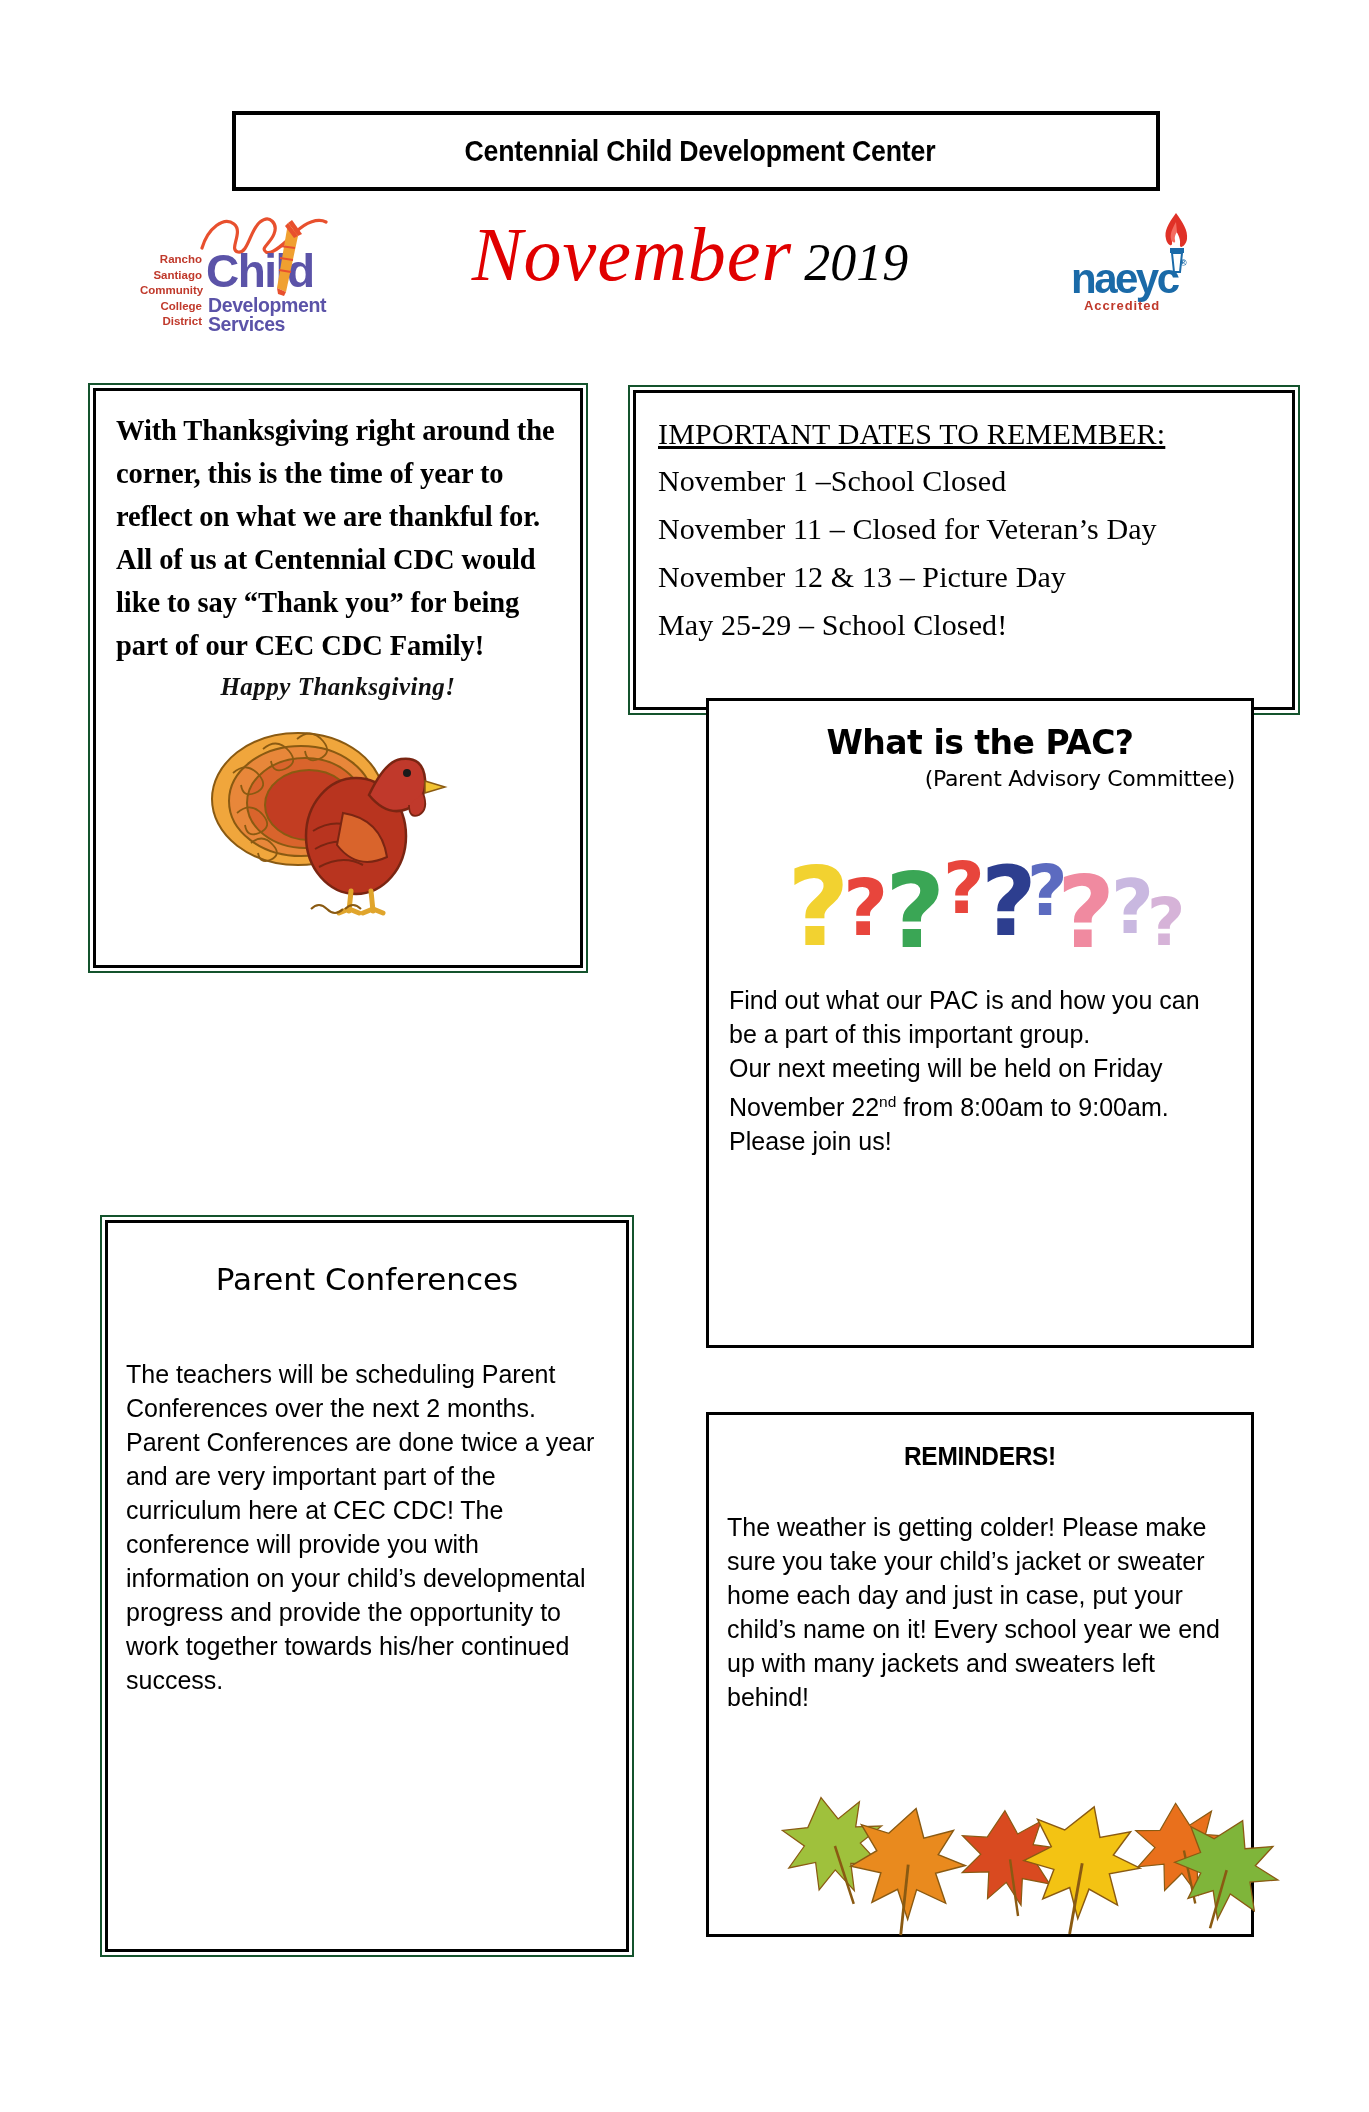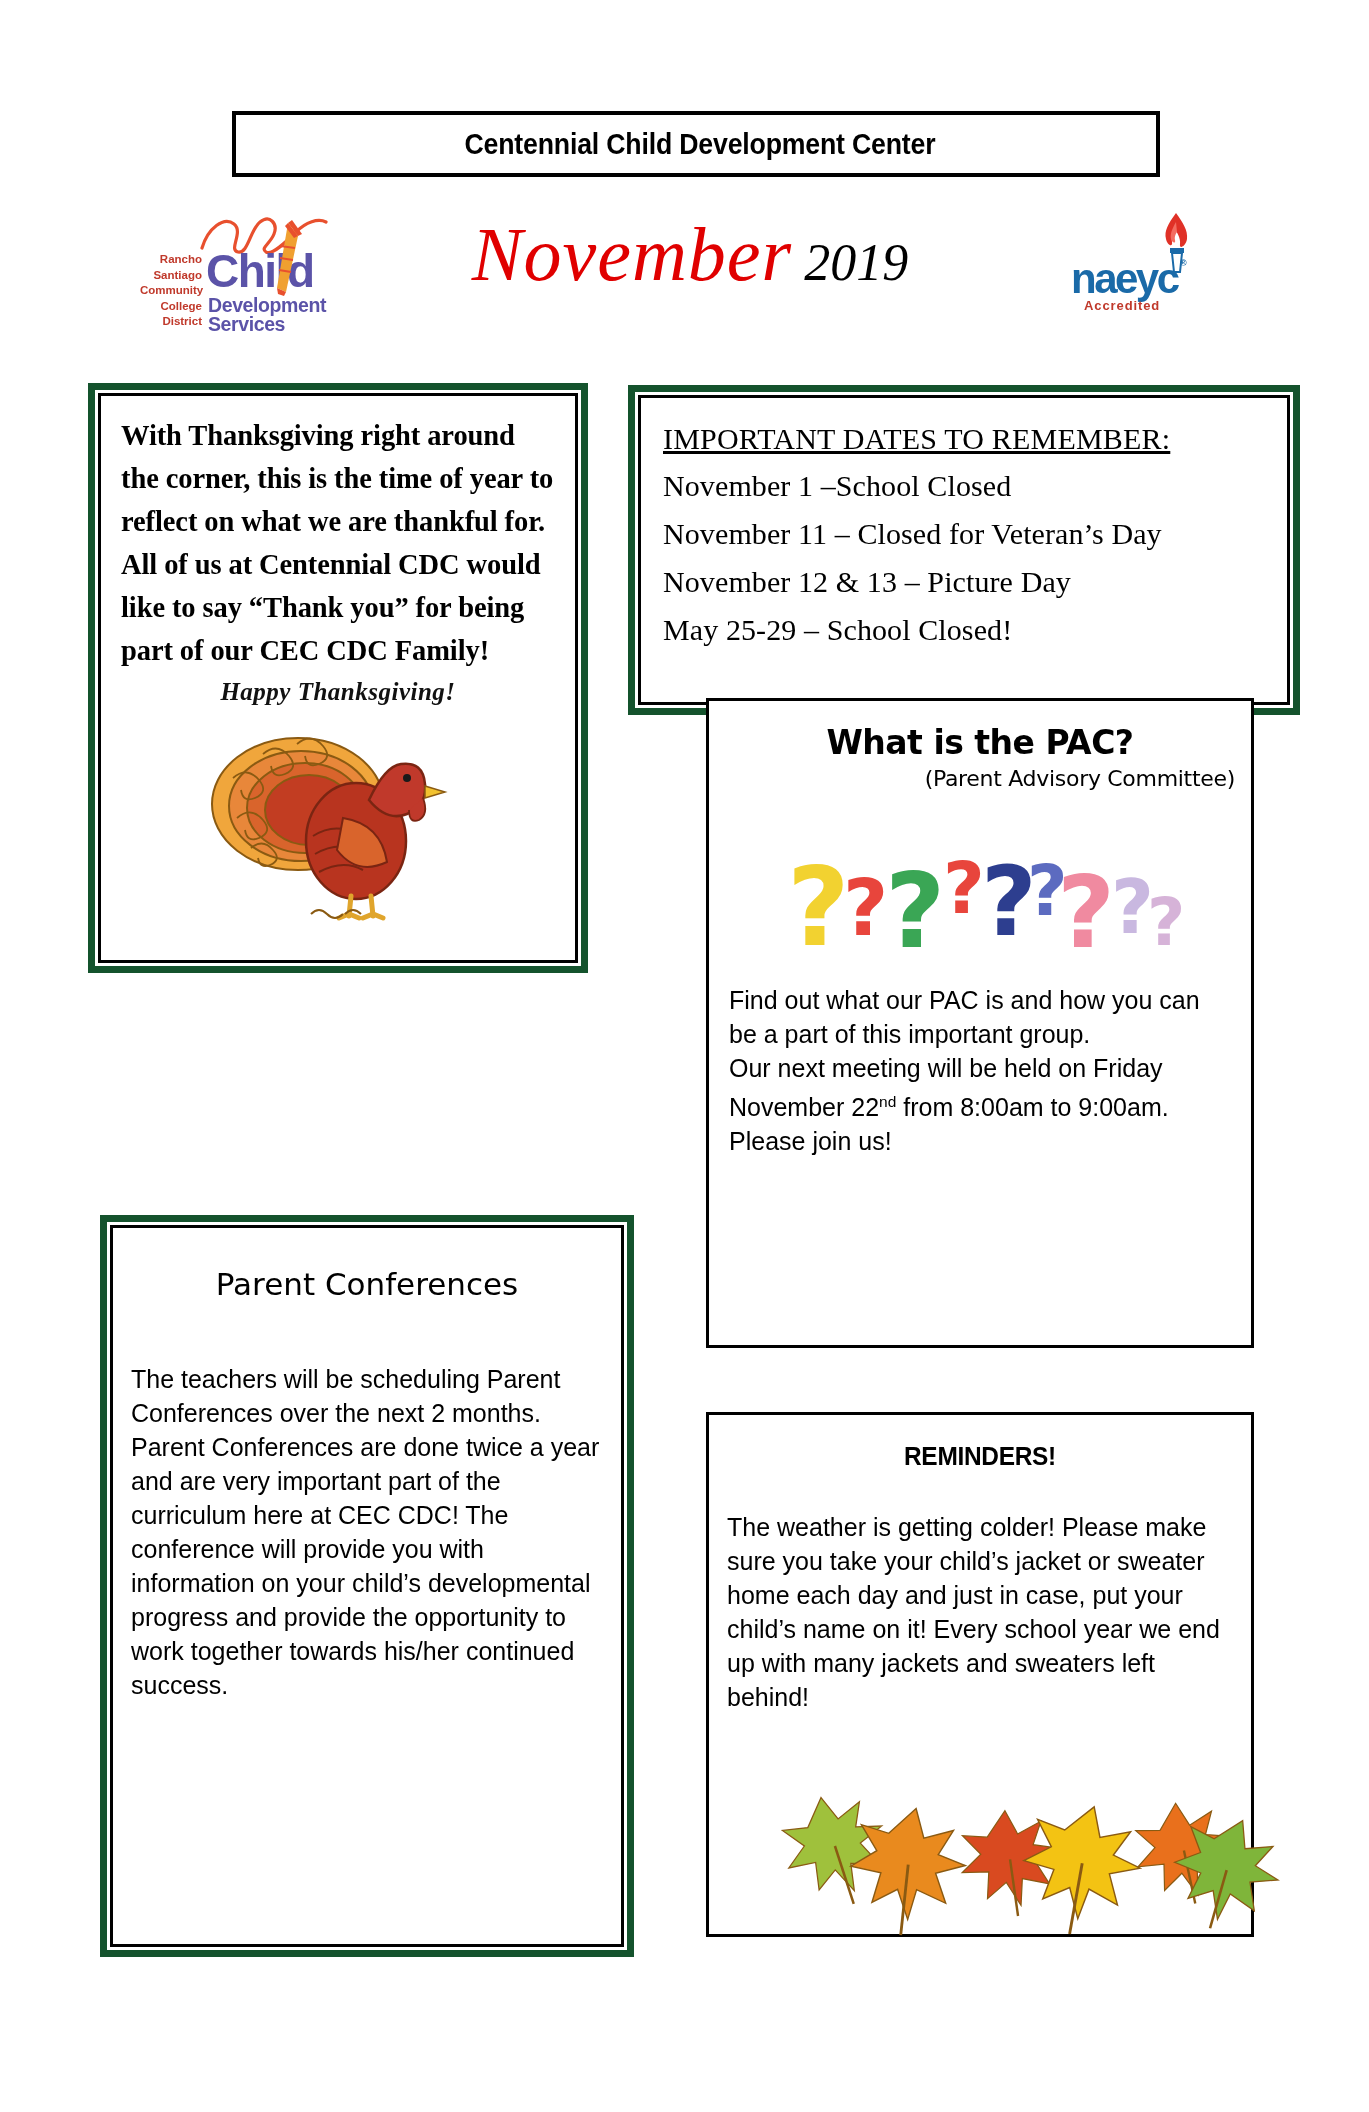--- a/index.html
+++ b/index.html
@@ -8,21 +8,21 @@
     background: #ffffff;
     font-family: "Liberation Sans", sans-serif;
     position: relative;
     overflow: hidden;
   }
 
   
   .title-box {
     position: absolute;
     left: 232px; top: 111px;
-    width: 928px; height: 66px;
+    width: 928px; height: 80px;
     border: 4px solid #000;
     display: flex; align-items: center; justify-content: center; padding-left: 8px;
   }
   .title-box .title-text {
     font-family: "Liberation Sans", sans-serif;
     font-weight: bold;
     font-size: 29px;
     letter-spacing: -0.2px;
     color: #000;
     transform: scaleX(0.92);
@@ -138,21 +138,21 @@
     font-weight: bold;
     font-size: 13px;
     color: #c0392b;
     letter-spacing: 0.9px;
   }
   .naeyc-torch { position: absolute; left: 80px; top: -2px; }
 
   
   .panel-double {
     position: absolute;
-    border: 7px solid #14532d;
+    border: 2px solid #14532d;
     background: #fff;
     padding: 3px;
   }
   .panel-double > .inner {
     width: 100%; height: 100%;
     border: 3px solid #000;
     padding: 10px 14px;
     overflow: hidden;
   }
   .panel-single {

